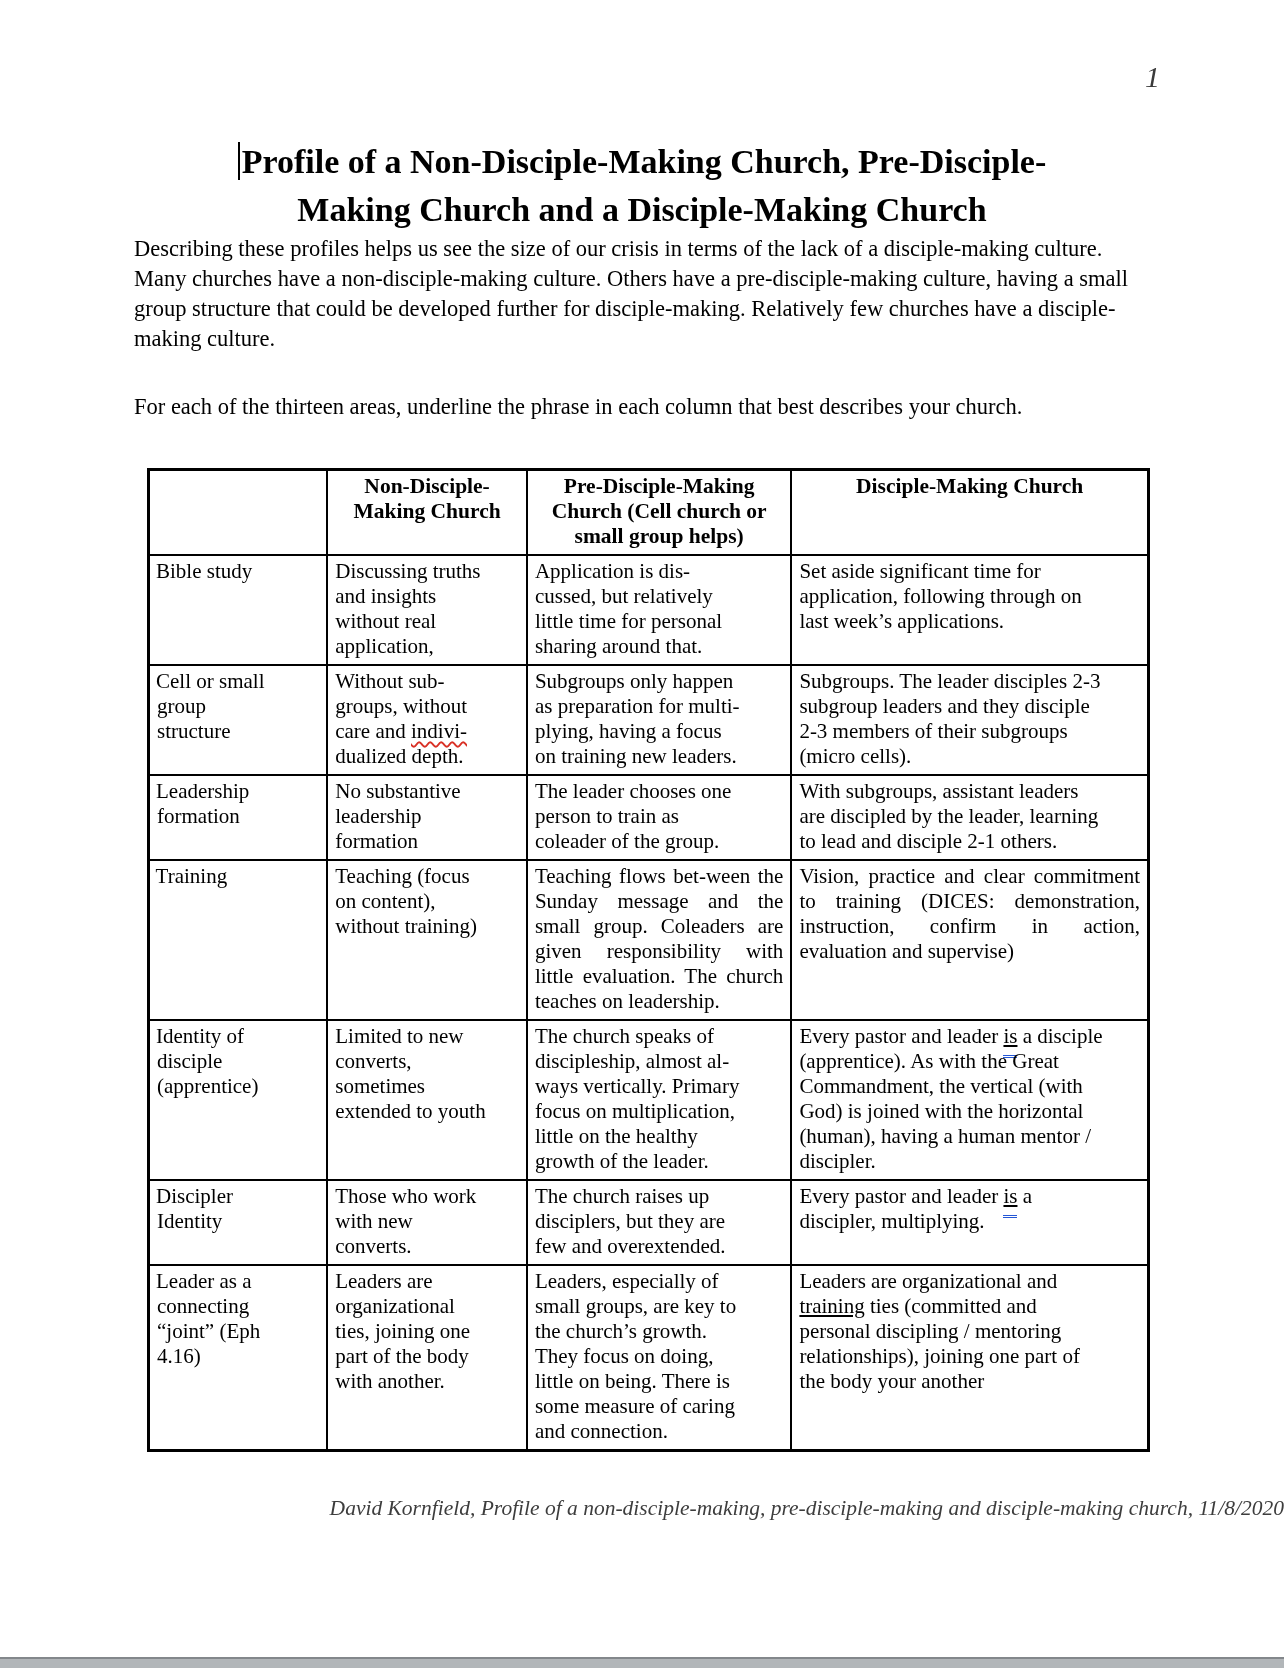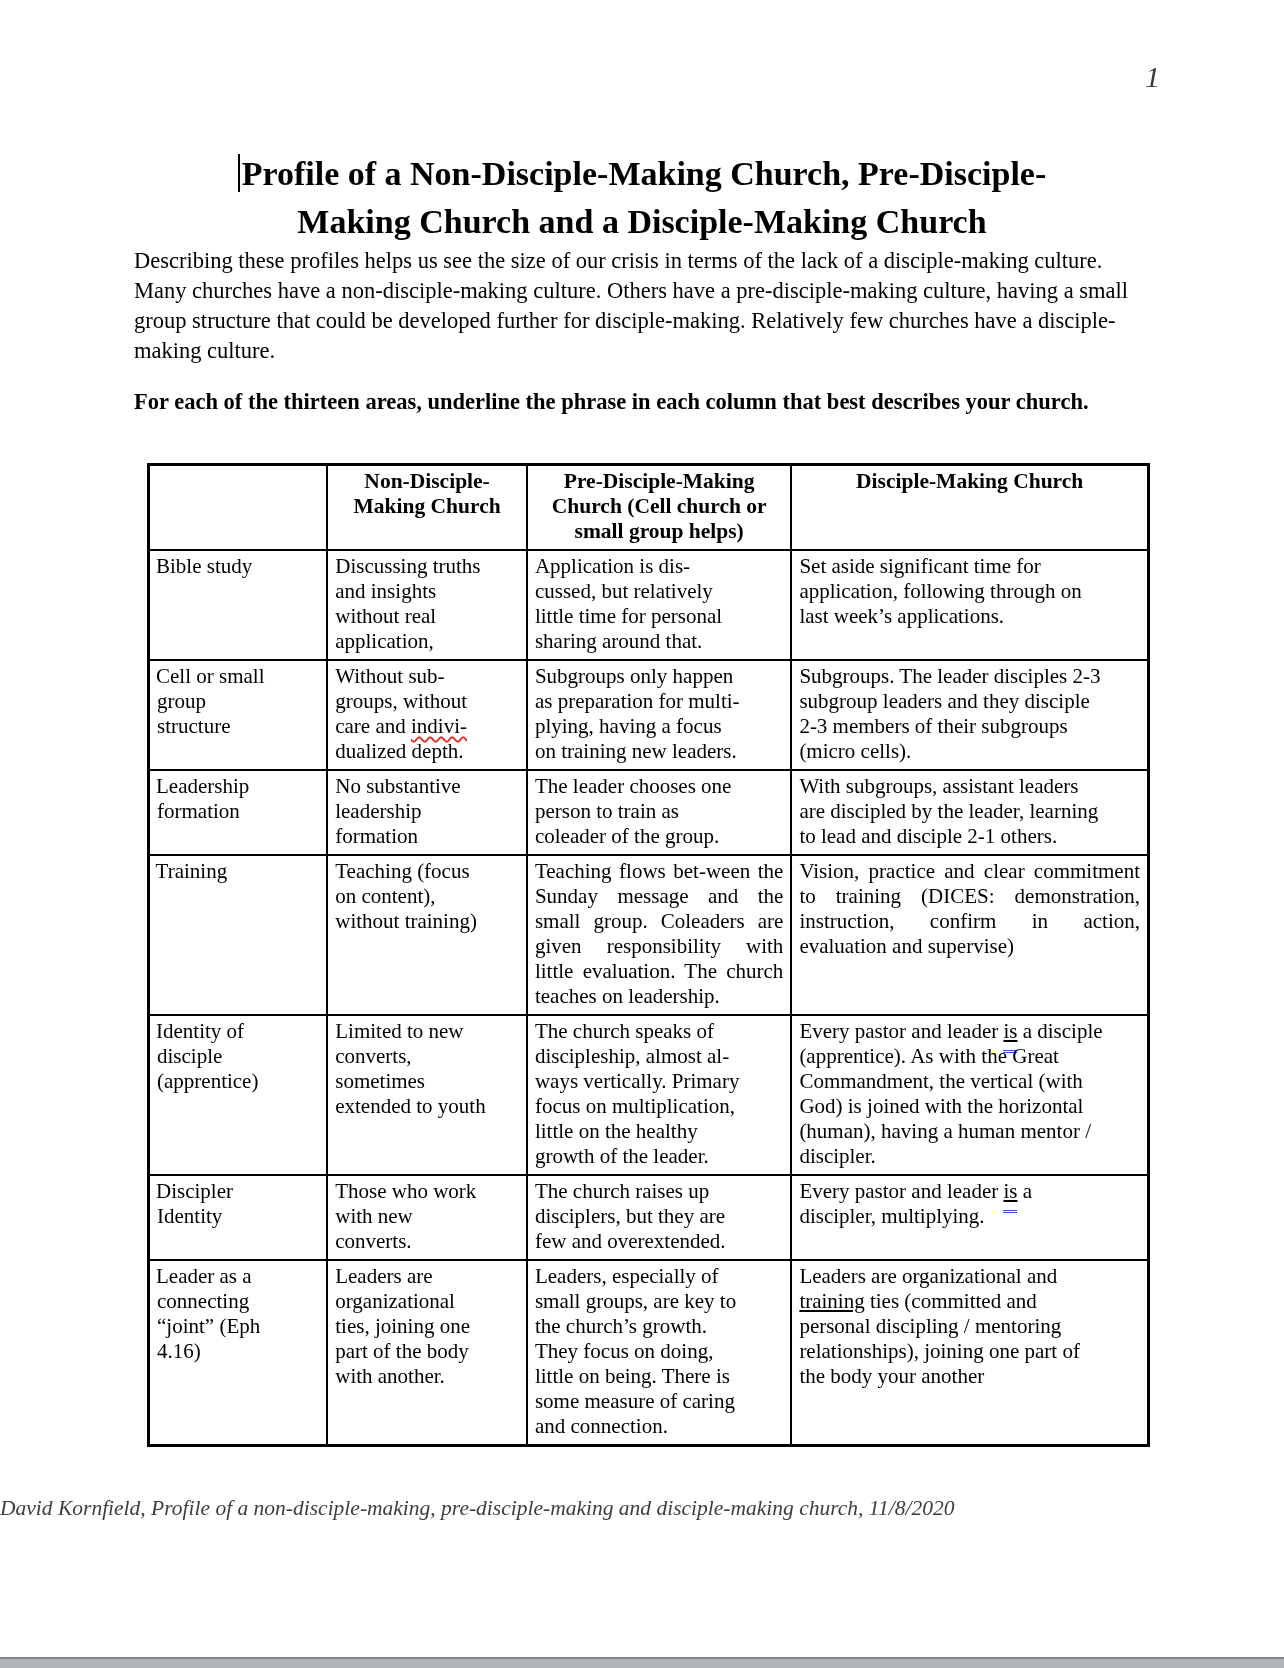--- a/index.html
+++ b/index.html
@@ -11,29 +11,28 @@
   }
   .page-number {
     position:absolute; top:60px; right:124px;
     font-style:italic; font-size:30px; color:#3a3a3a;
   }
   .content { padding:138px 134px 0 134px; }
   .doc-title {
     text-align:center; font-weight:bold;
     font-size:34px; line-height:48px;
     white-space:pre-line;
-    margin-top:12px;
   }
   .caret {
     display:inline-block; width:2px; height:38px;
     background:#000; vertical-align:-7px; margin-right:2px;
   }
   .para { font-size:22.5px; line-height:30px; }
   .intro { }
-  .instruction { margin-top:21px;font-weight:bold; }
+  .instruction { margin-top:38px; }
 
   table.profiles {
     border-collapse:collapse; table-layout:fixed;
     margin:46px 0 8px 13px;
     border:3px solid #000;
   }
   table.profiles th, table.profiles td {
     border:2px solid #000; vertical-align:top;
     padding:3px 7px 5px 7px;
     font-size:21px; line-height:25px;
@@ -52,21 +51,21 @@
   }
   .seg-sq {
     text-decoration:underline;
     text-decoration-style:wavy;
     text-decoration-color:#d93025;
     text-decoration-thickness:2px;
     text-underline-offset:3px;
   }
   .footer {
     position:absolute; top:1496px; left:0; width:100%;
-    text-align:left; font-style:italic;
+    text-align:right; font-style:italic;
     font-size:21.5px; color:#3d3d3d;
   }
   .page-edge {
     position:absolute; bottom:0; left:0; width:100%; height:9px;
     background:#b2b6b9; border-top:2px solid #83878b;
   }
 </style>
 </head>
 <body>
 

